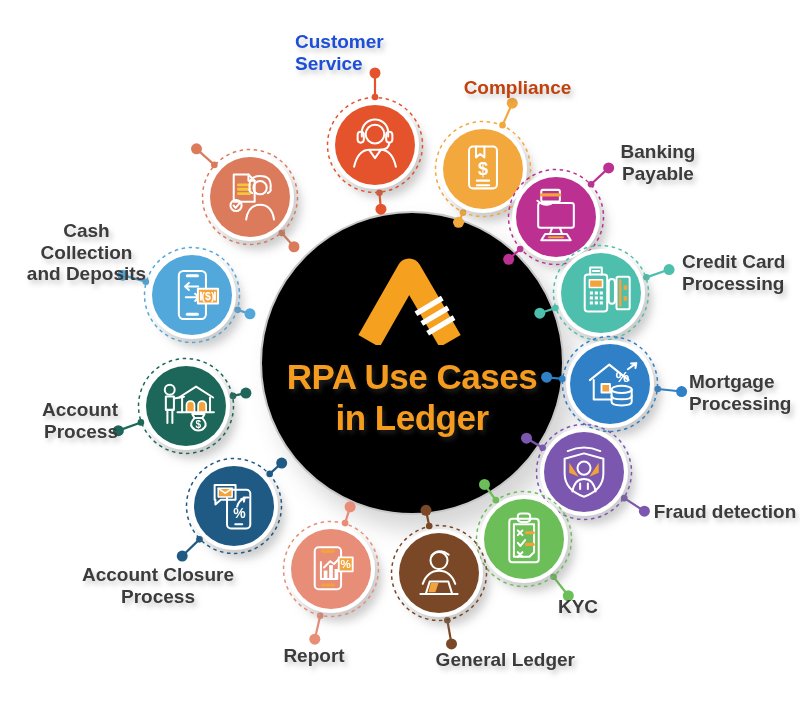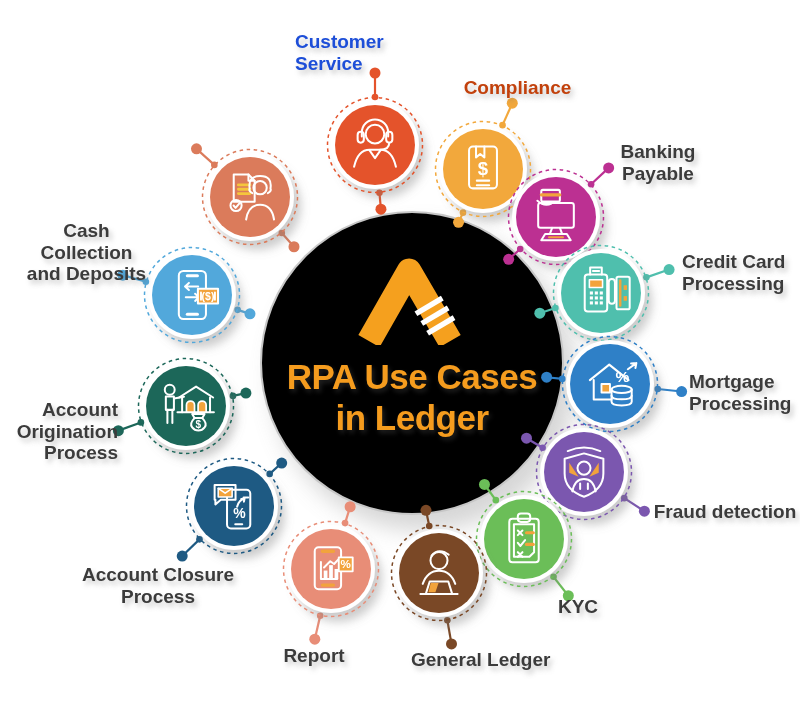--- a/index.html
+++ b/index.html
@@ -381,32 +381,31 @@
     <div class="node-label" style="left: 689px; top: 371px; width: 130px; text-align: left; color: rgb(59, 59, 59);">
       <div>Mortgage</div>
       <div>Processing</div>
     </div>
     <div class="node-label" style="left: 650px; top: 501px; width: 150px; text-align: center; color: rgb(59, 59, 59);">
       <div>Fraud detection</div>
     </div>
     <div class="node-label" style="left: 538px; top: 596px; width: 80px; text-align: center; color: rgb(59, 59, 59);">
       <div>KYC</div>
     </div>
-    <div class="node-label" style="left: 411px; top: 649px; width: 164px; text-align: left; color: rgb(59, 59, 59);">
+    <div class="node-label" style="left: 411px; top: 649px; width: 164px; text-align: right; color: rgb(59, 59, 59);">
       <div>General Ledger</div>
     </div>
     <div class="node-label" style="left: 234px; top: 645px; width: 160px; text-align: center; color: rgb(59, 59, 59);">
       <div>Report</div>
     </div>
     <div class="node-label" style="left: 76px; top: 564px; width: 164px; text-align: center; color: rgb(59, 59, 59);">
       <div>Account Closure</div>
       <div>Process</div>
     </div>
     <div class="node-label" style="left: 0px; top: 399px; width: 118px; text-align: right; color: rgb(59, 59, 59);">
       <div>Account</div>
-      <div>Origination</div>
       <div>Process</div>
     </div>
     <div class="node-label" style="left: 15px; top: 220px; width: 143px; text-align: center; color: rgb(59, 59, 59);">
       <div>Cash Collection</div>
       <div>and Deposits</div>
     </div>
   </div>
 
 </body></html>

